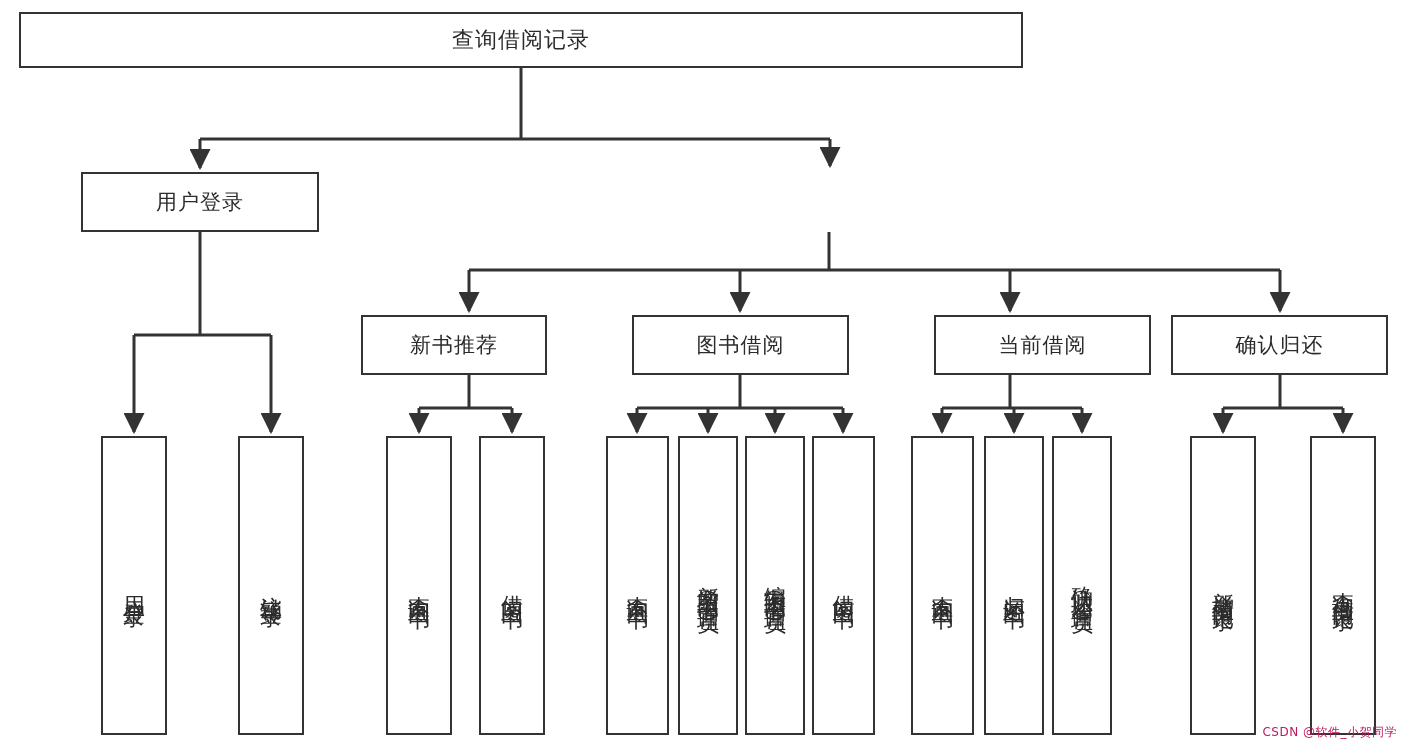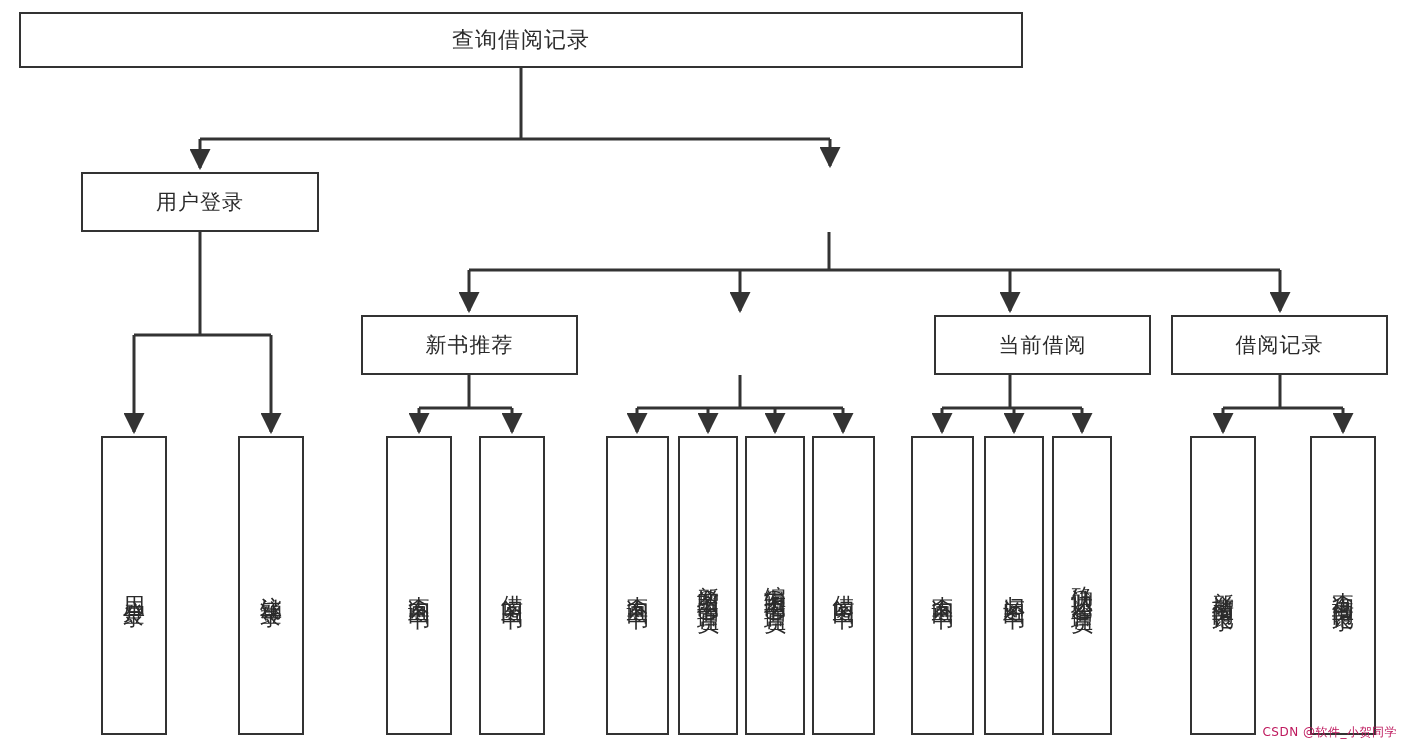--- a/index.html
+++ b/index.html
@@ -135,28 +135,31 @@
   </svg>
 
   <div class="node root horiz" style="left: 19px; top: 12px; width: 1004px; height: 56px; border-color: rgb(51, 51, 51);">
     <span class="label" style="color: rgb(43, 43, 43);">查询借阅记录</span>
   </div>
 
   <div class="node horiz" style="left: 81px; top: 172px; width: 238px; height: 60px; border-color: rgb(51, 51, 51);">
     <span class="label" style="color: rgb(43, 43, 43);">用户登录</span>
   </div>
 
-  <div class="node horiz" style="left: 361px; top: 315px; width: 217px; height: 60px; border-color: rgb(51, 51, 51);">
+  <div class="node horiz" style="left: 361px; top: 315px; width: 186px; height: 60px; border-color: rgb(51, 51, 51);">
     <span class="label" style="color: rgb(43, 43, 43);">新书推荐</span>
+  </div>
+  <div class="node horiz" style="left: 632px; top: 315px; width: 217px; height: 60px; border-color: rgb(51, 51, 51);">
+    <span class="label" style="color: rgb(43, 43, 43);">图书借阅</span>
   </div>
   <div class="node horiz" style="left: 902px; top: 315px; width: 217px; height: 60px; border-color: rgb(51, 51, 51); margin-left: 32px;">
     <span class="label" style="color: rgb(43, 43, 43);">当前借阅</span>
   </div>
   <div class="node horiz" style="left: 1171px; top: 315px; width: 217px; height: 60px; border-color: rgb(51, 51, 51);">
-    <span class="label" style="color: rgb(43, 43, 43);">借阅记录</span>
+    <span class="label" style="color: rgb(43, 43, 43);">确认归还</span>
   </div>
 
   <div class="node vert" style="left: 101px; top: 436px; width: 66px; height: 299px; border-color: rgb(51, 51, 51);">
     <span class="label" style="color: rgb(43, 43, 43);">用户登录</span>
   </div>
   <div class="node vert" style="left: 238px; top: 436px; width: 66px; height: 299px; border-color: rgb(51, 51, 51);">
     <span class="label" style="color: rgb(43, 43, 43);">注销登录</span>
   </div>
   <div class="node vert" style="left: 386px; top: 436px; width: 66px; height: 299px; border-color: rgb(51, 51, 51);">
     <span class="label" style="color: rgb(43, 43, 43);">查询图书</span>

